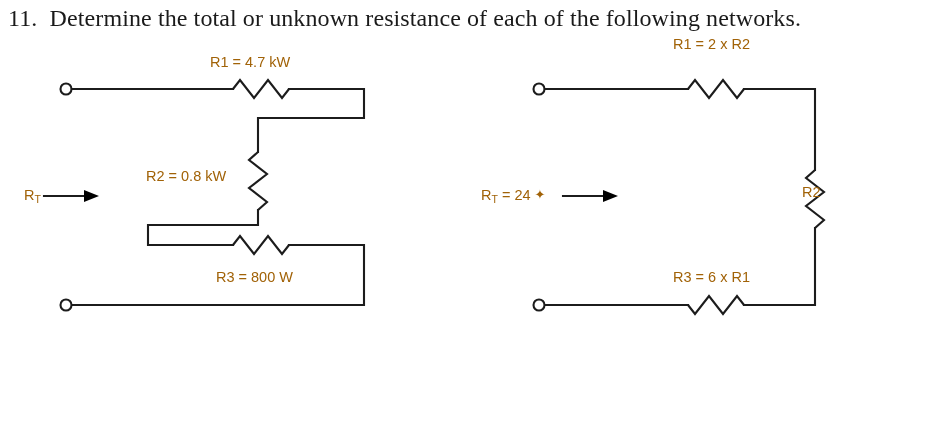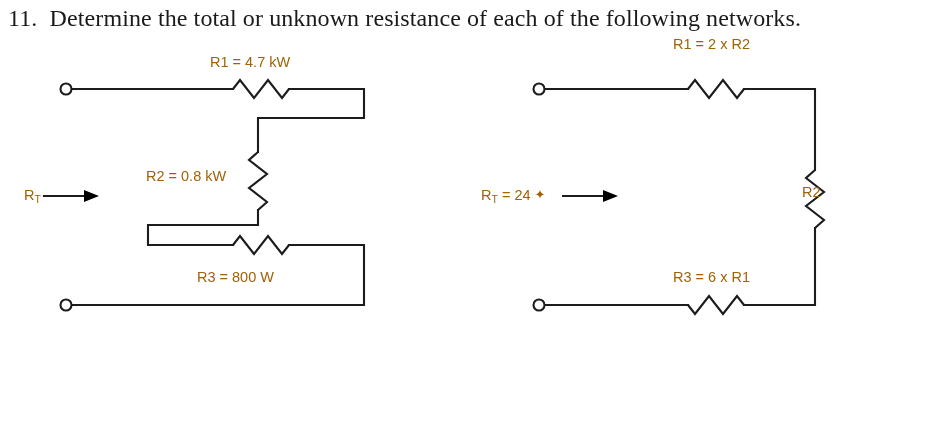--- a/index.html
+++ b/index.html
@@ -137,21 +137,21 @@
 
       <path class="wire" d="M 563 196 L 603 196"></path>
       <polygon class="arrow-shape" points="603,190 618,196 603,202"></polygon>
     </g>
   </svg>
 
   <div class="lbl" style="left:210px; top:54px;">R1 = 4.7 kW</div>
 
   <div class="lbl" style="left:146px; top:168px;">R2 = 0.8 kW</div>
 
-  <div class="lbl" style="left:197px; top:269px;">R3 = 800 W</div>
+  <div class="lbl" style="left:216px; top:269px;">R3 = 800 W</div>
 
   <div class="lbl" style="left:16px; top:187px;margin-left:8px;"><span>R</span><sub>T</sub><span></span></div>
 
   <div class="lbl" style="left:673px; top:36px;">R1 = 2 x R2</div>
 
   <div class="lbl" style="left:802px; top:184px;">R2</div>
 
   <div class="lbl" style="left:673px; top:269px;">R3 = 6 x R1</div>
 
   <div class="lbl" style="left:481px; top:187px;"><span>R</span><sub>T</sub><span> = 24 </span><span class="unit-glyph">✦</span></div>

